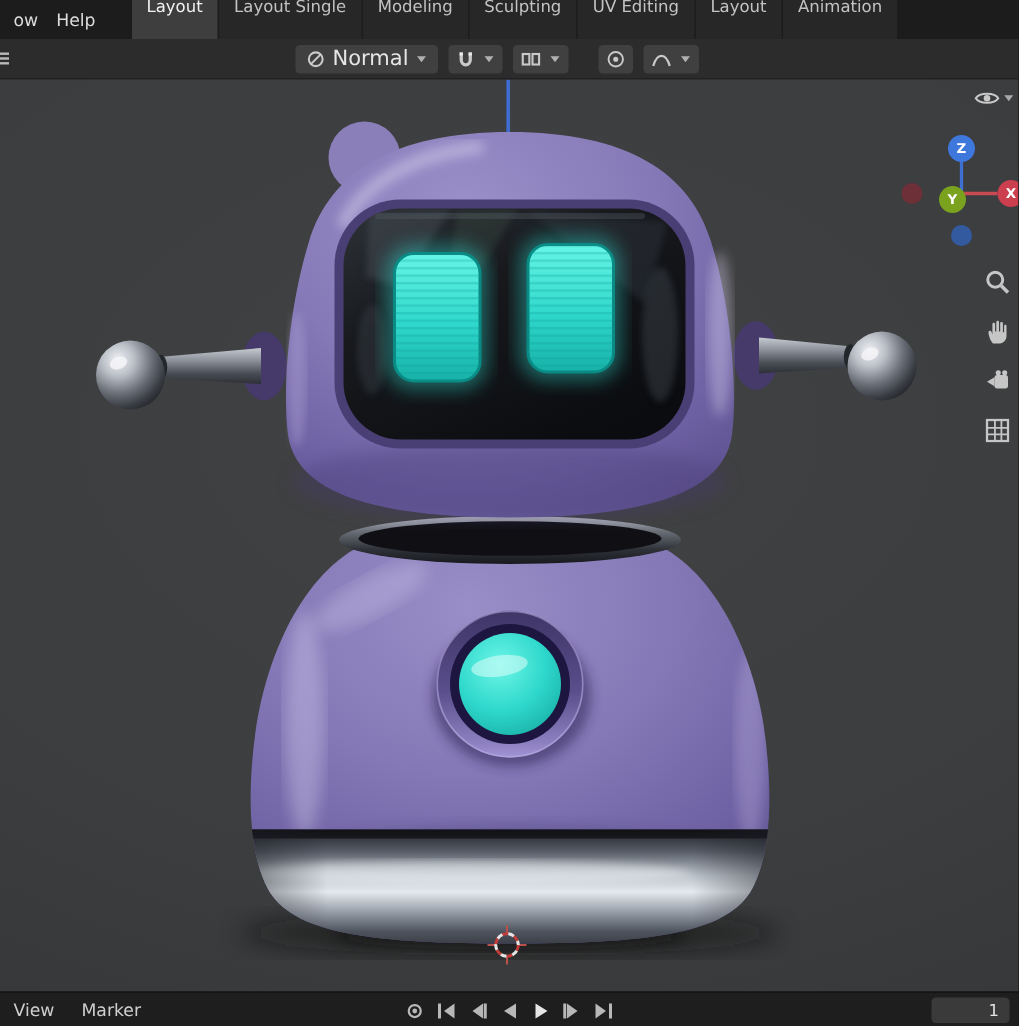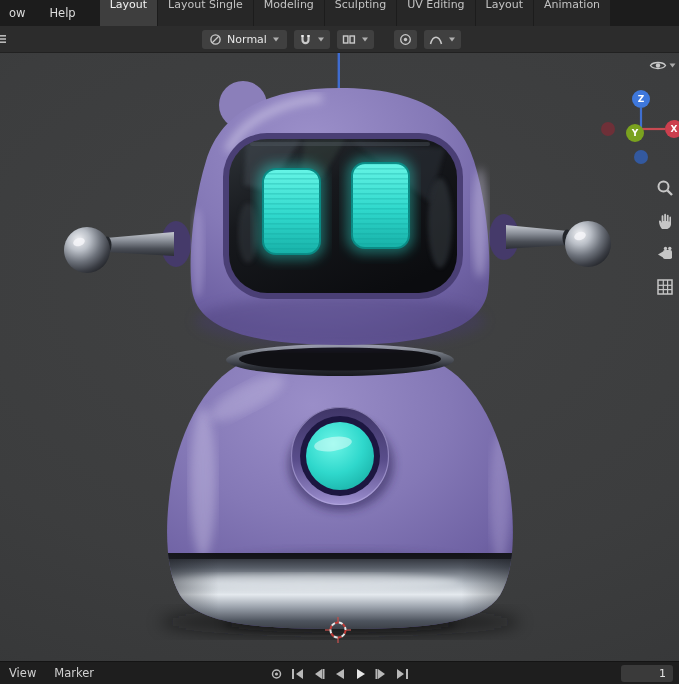--- a/index.html
+++ b/index.html
@@ -9,34 +9,34 @@
     --pill:#404040;
     --txt:#d4d4d4;
   }
   *{box-sizing:border-box;margin:0;padding:0;}
   html,body{width:679px;height:684px;overflow:hidden;background:#1c1c1c;
     font-family:"DejaVu Sans","Liberation Sans",sans-serif;}
   .app{width:679px;height:684px;display:flex;flex-direction:column;position:relative;}
 
   
   .topbar{height:26px;background:var(--bar-dark);display:flex;align-items:center;flex:0 0 26px;}
-  .menus{display:flex;align-items:center;gap:12px;padding-left:3px;}
+  .menus{display:flex;align-items:center;gap:0;padding-left:3px;}
   .menu{font-size:11.5px;color:#dcdcdc;padding:3px 6px;border-radius:3px;white-space:nowrap;cursor:default;}
   .tabs{display:flex;align-items:flex-end;margin-left:18px;flex:1;overflow:hidden;white-space:nowrap;height:26px;}
   .tab{font-size:11px;color:#c3c3c3;background:#272727;padding:4px 10px 5px;margin-right:1px;
        border-radius:5px 5px 0 0;height:31px;line-height:12px;}
   .tab.active{background:#3e3e3e;color:#f2f2f2;}
 
   
   .toolbar{height:27px;background:var(--bar-mid);border-bottom:1px solid #212121;
     display:flex;align-items:center;flex:0 0 27px;position:relative;}
   .editor-icon{margin-left:-7px;display:flex;align-items:center;color:#b9b9b9;}
   .tool-group{display:flex;align-items:center;gap:7px;margin:0 auto;transform:translateX(-12px);}
   .pill{display:inline-flex;align-items:center;gap:5px;background:var(--pill);border-radius:3px;
-        height:19px;padding:0 7px;color:#e6e6e6;font-size:11px;}
+        height:19px;padding:0 7px;color:#e6e6e6;font-size:14px;}
   .pill.icon-only{padding:0 5px;}
   .caret{display:inline-block;}
   .tg-gap{width:6px;}
 
   
   .viewport{position:relative;flex:1;overflow:hidden;
     background:radial-gradient(ellipse 120% 90% at 50% 38%, #414243 0%, #3c3d3e 55%, #343536 100%);}
   .scene{position:absolute;left:0;top:0;}
   .vp-header{position:absolute;left:0;top:0;right:0;height:25px;display:flex;align-items:center;
     gap:15px;padding-left:1px;z-index:3;font-size:11.5px;color:#d9d9d9;}

